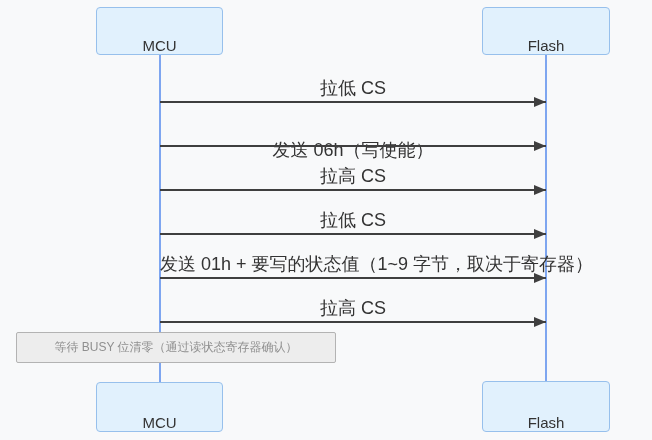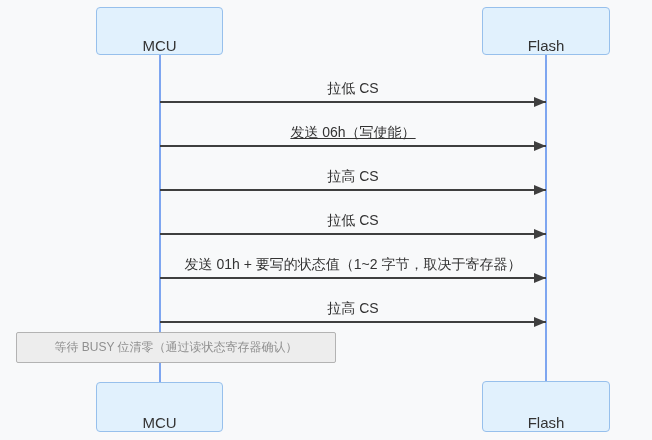--- a/index.html
+++ b/index.html
@@ -45,21 +45,21 @@
   .actor-mcu-bot    { left: 96px;  top: 382px; width: 127px; height: 50px; }
   .actor-flash-bot  { left: 482px; top: 381px; width: 128px; height: 51px; }
 
   .msg-label {
     position: absolute;
     left: 160px;
     width: 386px;
     height: 20px;
     line-height: 20px;
     text-align: center;
-    font-size: 14px;
+    font-size: 18px;
     color: var(--message-text, #333333);
     z-index: 2;
     white-space: nowrap;
   }
   .msg-line {
     position: absolute;
     left: 160px;
     width: 386px;
     height: 2px;
     background: var(--message-line, #3f3f3f);
@@ -71,21 +71,21 @@
     right: 0;
     top: 50%;
     transform: translateY(-50%);
     width: 0;
     height: 0;
     border-left: 12px solid var(--message-line, #3f3f3f);
     border-top: 5px solid transparent;
     border-bottom: 5px solid transparent;
   }
   .l0 { top: 78px; }  .a0 { top: 101px; }
-  .l1 { top: 122px; text-decoration: underline; } .a1 { top: 145px; }
+  .l1 { top: 140px; } .a1 { top: 145px; }
   .l2 { top: 166px; } .a2 { top: 189px; }
   .l3 { top: 210px; } .a3 { top: 233px; }
   .l4 { top: 254px; } .a4 { top: 277px; }
   .l5 { top: 298px; } .a5 { top: 321px; }
 
   .note {
     position: absolute;
     left: 16px;
     top: 332px;
     width: 320px;
@@ -116,21 +116,21 @@
 
   <div class="msg-label l1">发送 06h（写使能）</div>
   <div class="msg-line a1"></div>
 
   <div class="msg-label l2">拉高 CS</div>
   <div class="msg-line a2"></div>
 
   <div class="msg-label l3">拉低 CS</div>
   <div class="msg-line a3"></div>
 
-  <div class="msg-label l4">发送 01h + 要写的状态值（1~2 字节，取决于寄存器）</div>
+  <div class="msg-label l4">发送 01h + 要写的状态值（1~9 字节，取决于寄存器）</div>
   <div class="msg-line a4"></div>
 
   <div class="msg-label l5">拉高 CS</div>
   <div class="msg-line a5"></div>
 
   <div class="note">等待 BUSY 位清零（通过读状态寄存器确认）</div>
 
   <div class="actor actor-mcu-top">
     <span>MCU</span>
   </div>

